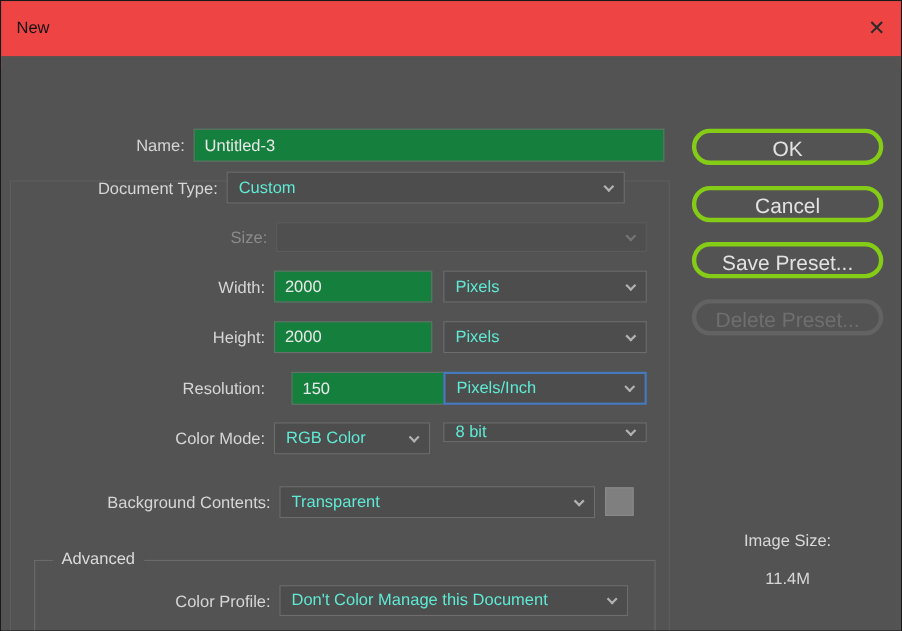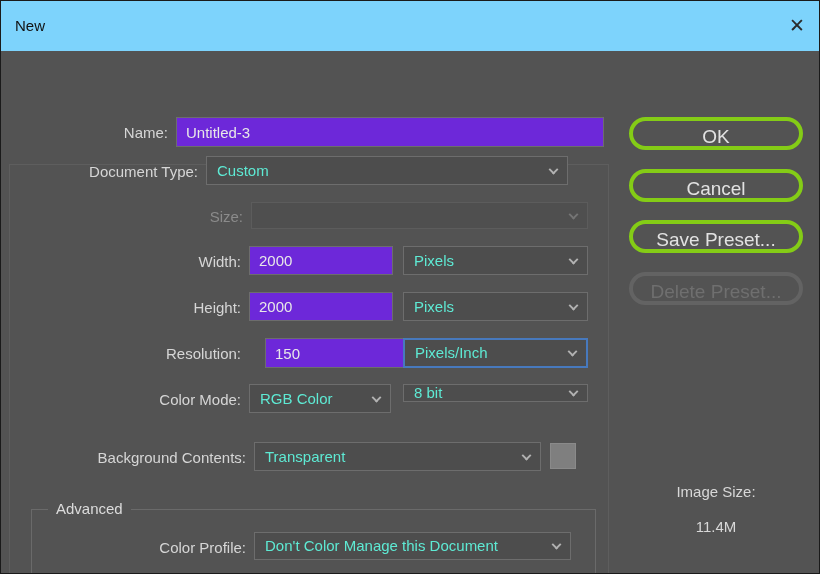--- a/index.html
+++ b/index.html
@@ -7,21 +7,21 @@
   .dialog {
     position: relative;
     width: 820px; height: 574px;
     overflow: hidden;
     font-family: "Liberation Sans", sans-serif;
     border: 1px solid #1a1a1a;
     background: #535353;
   }
   .titlebar {
     position: absolute; left: 0; top: 0; width: 820px; height: 62px;
-    background: #7dd3fc;
+    background: #ef4444;
   }
   .titlebar .title {
     position: absolute; left: 14px; top: 16px;
     font-size: 15px; color: #111111;
   }
   .titlebar .close {
     position: absolute; left: 784px; top: 13px;
     font-size: 19px; color: #2a2a2a; cursor: pointer;
     width: 24px; text-align: center;
   }
@@ -41,21 +41,21 @@
     position: absolute; left: 47px; top: 449px;
     background: #535353; padding: 0 8px;
     font-size: 15px; color: #dcdcdc; z-index: 2;
   }
   .label {
     position: absolute; font-size: 15px; color: #d6d6d6;
     text-align: right; line-height: 18px;
   }
   .label.dim { color: #8b8b8b; }
   .input {
-    position: absolute; background: #6d28d9;
+    position: absolute; background: #15803d;
     border: 1px solid #6d6d6d; color: #e8e8e8;
     font-family: "Liberation Sans", sans-serif;
     font-size: 15px; padding-left: 9px; outline: none;
   }
   .select {
     position: absolute; background: #4d4d4d;
     border: 1px solid #6d6d6d; color: #5eead4;
     font-size: 15px; cursor: pointer;
   }
   .select .sel-text {

